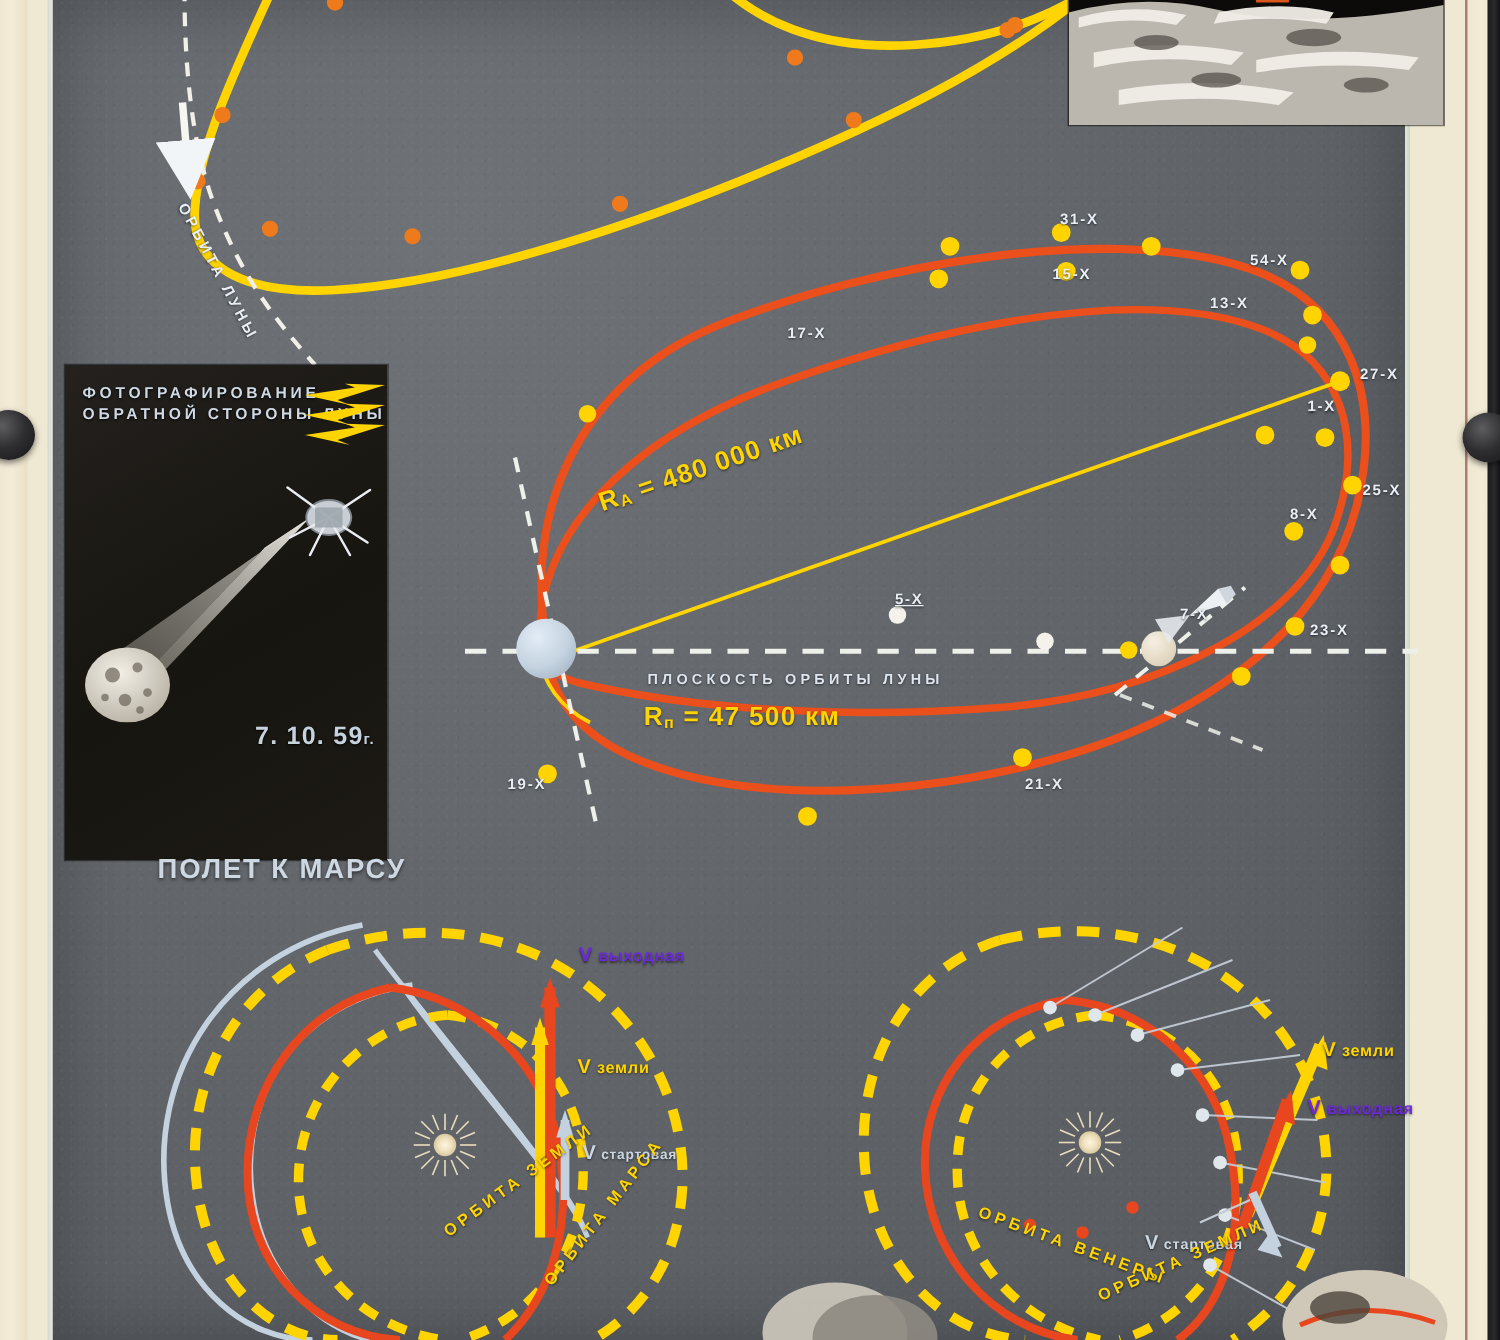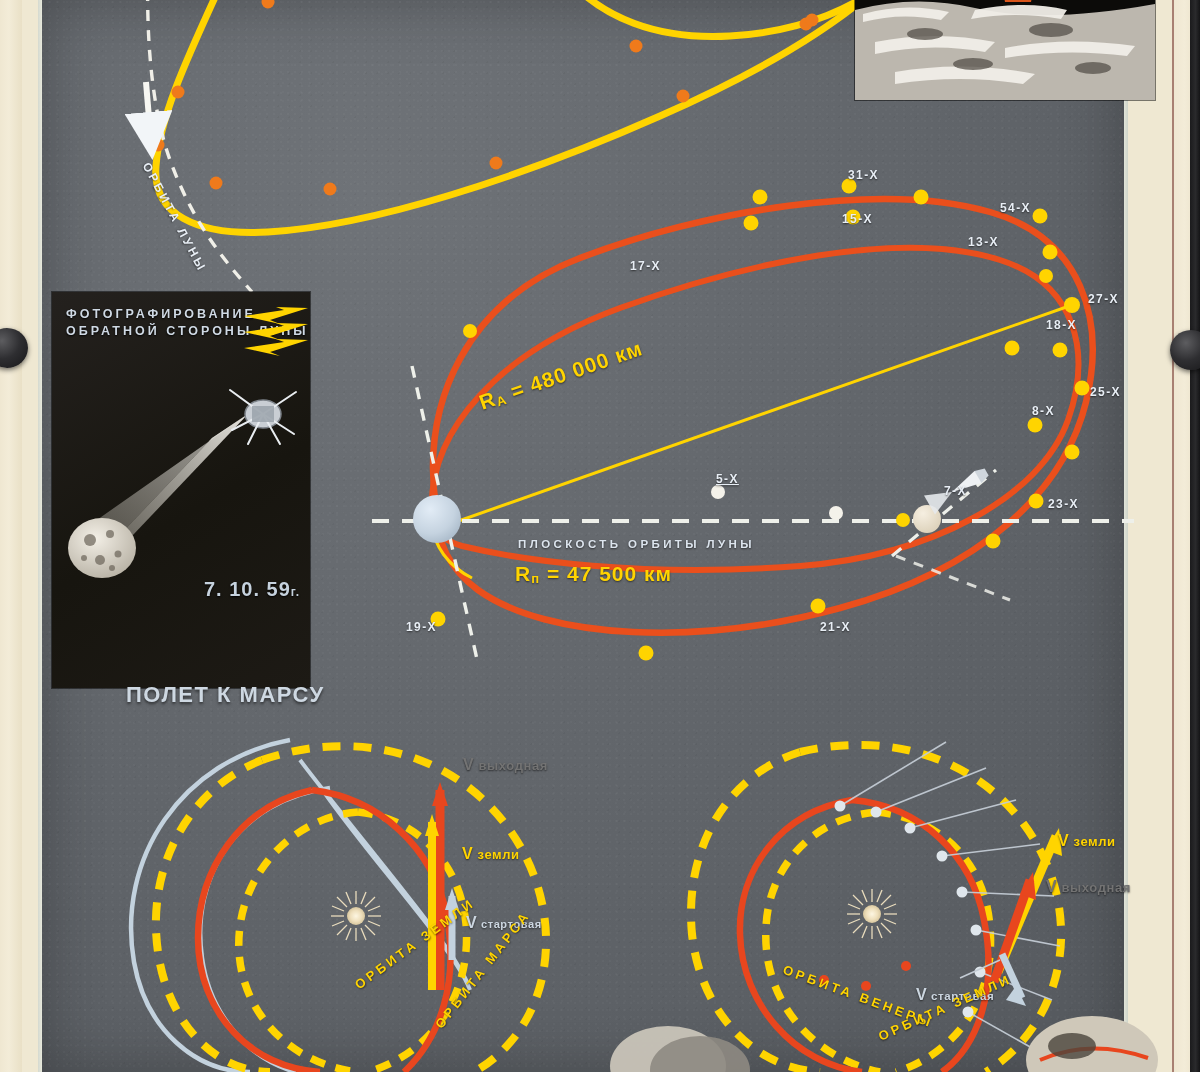--- a/index.html
+++ b/index.html
@@ -100,21 +100,21 @@
     position:absolute;color:#ffd400;font-weight:800;font-size:21px;
     letter-spacing:1px;text-shadow:0 1px 2px rgba(0,0,0,.55);white-space:nowrap;
   }
   .rlabel .sub{font-size:13px;vertical-align:-2px;}
   .vlabel{
     position:absolute;font-weight:800;font-size:13px;letter-spacing:.6px;
     white-space:nowrap;text-shadow:0 1px 2px rgba(0,0,0,.6);
   }
   .vlabel .vv{font-size:16px;}
   .vlabel.y{color:#ffd400;}
-  .vlabel.r{color:#737373;}
+  .vlabel.r{color:#6d28d9;}
   .vlabel.b{color:#ccd6e0;}
   .plane-cap{
     position:absolute;color:#dde5ee;font-size:11.5px;font-weight:700;
     letter-spacing:3.4px;white-space:nowrap;text-shadow:0 1px 2px rgba(0,0,0,.6);
   }
 </style>
 </head>
 <body>
 
 <div id="poster">
@@ -462,21 +462,21 @@
     <span>R</span><span class="sub">п</span>
     <span>= 47 500 км</span>
   </div>
 
   <div class="plane-cap" style="left:518px;top:538px;">ПЛОСКОСТЬ  ОРБИТЫ  ЛУНЫ</div>
 
   <div id="date-markers">
       <div class="lbl" style="left: 716px; top: 472px; text-decoration: underline;">5-X</div>
       <div class="lbl" style="left: 944px; top: 484px;">7-X</div>
       <div class="lbl" style="left: 1032px; top: 404px;">8-X</div>
-      <div class="lbl" style="left: 1046px; top: 318px;">18-X</div>
+      <div class="lbl" style="left: 1046px; top: 318px;">1-X</div>
       <div class="lbl" style="left: 968px; top: 235px;">13-X</div>
       <div class="lbl" style="left: 842px; top: 212px;">15-X</div>
       <div class="lbl" style="left: 630px; top: 259px;">17-X</div>
       <div class="lbl" style="left: 406px; top: 620px;">19-X</div>
       <div class="lbl" style="left: 820px; top: 620px;">21-X</div>
       <div class="lbl" style="left: 1048px; top: 497px;">23-X</div>
       <div class="lbl" style="left: 1090px; top: 385px;">25-X</div>
       <div class="lbl" style="left: 1088px; top: 292px;">27-X</div>
       <div class="lbl" style="left: 1000px; top: 201px;">54-X</div>
       <div class="lbl" style="left: 848px; top: 168px;">31-X</div>

